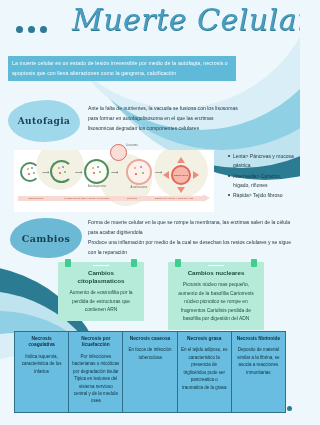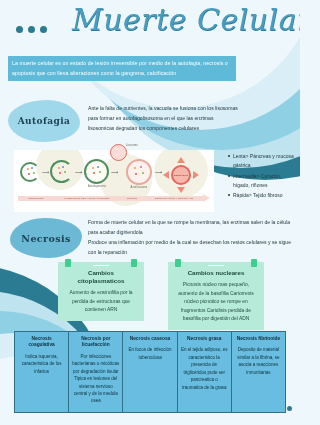--- a/index.html
+++ b/index.html
@@ -290,21 +290,21 @@
   <li style="position:relative; padding-left:5px; margin-bottom:1px;">
     <span style="position:absolute; left:0; top:3px; width:2px; height:2px; border-radius:50%; background:#243a44;"></span>
     <span>Intermedia&gt; Corazón, hígado, riñones</span>
   </li>
   <li style="position:relative; padding-left:5px;">
     <span style="position:absolute; left:0; top:3px; width:2px; height:2px; border-radius:50%; background:#243a44;"></span>
     <span>Rápida&gt; Tejido fibroso</span>
   </li>
 </ul>
 
-<div class="blob blob-necrosis">Necrosis</div>
+<div class="blob blob-necrosis">Cambios</div>
 <div class="para para-necrosis">
   <div>Forma de muerte celular en la que se rompe la membrana, las enzimas salen de la célula para acabar digiriendola</div>
   <div>Produce una inflamación por medio de la cual se desechan los restos celulares y se sigue con la reparación</div>
 </div>
 
 <div class="card card-cito">
   <span class="card-clip l"></span>
   <span class="card-clip r"></span>
   <span class="card-dash"></span>
   <div class="card-title">Cambios citoplasmaticos</div>

